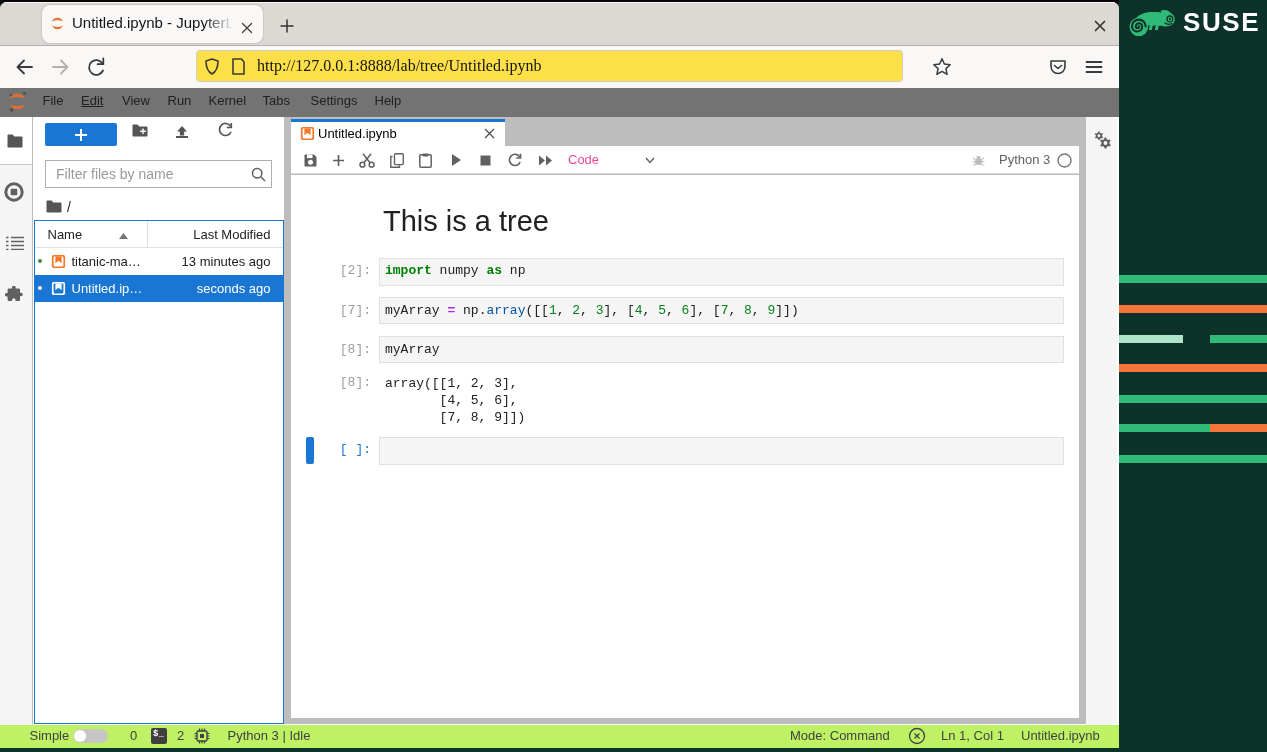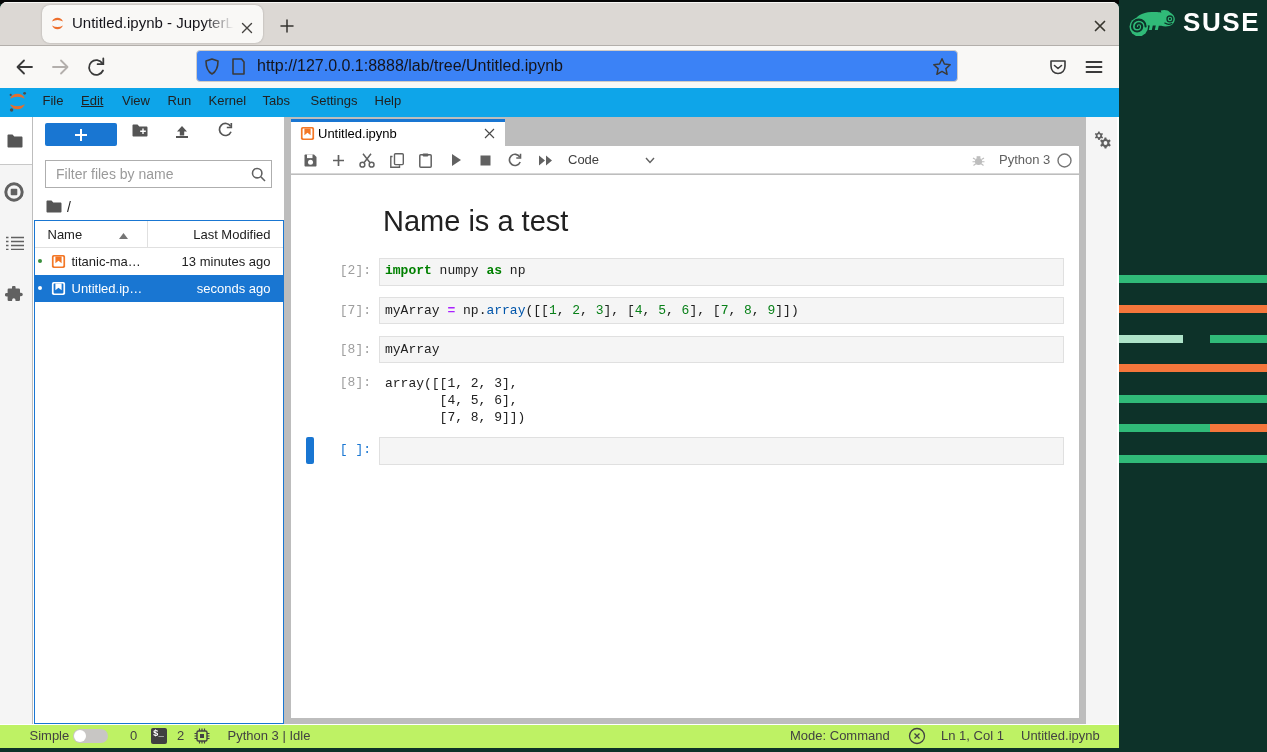--- a/index.html
+++ b/index.html
@@ -12,25 +12,25 @@
   .green { background:#30ba78; }
   .orange { background:#f4763b; }
   .mint { background:#aee4c9; }
   
   #win { position:absolute; left:0; top:2px; width:1119px; height:746px; background:#fff; border-radius:7px 7px 0 0; overflow:hidden; }
   #titlebar { position:absolute; left:0; top:0; width:1119px; height:42.5px; background:#dcd8d4; border-top:1px solid #f7f6f4; }
   #tab { position:absolute; left:42px; top:2.3px; width:221px; height:37.4px; background:#f9f8f6; border-radius:8px; box-shadow:0 0 2px rgba(0,0,0,.25); }
   #tabtitle { position:absolute; left:30px; top:9px; width:165px; height:19px; font-size:15px; color:#15141a; white-space:nowrap; overflow:hidden;
     -webkit-mask-image:linear-gradient(90deg,#000 80%,transparent 98%); mask-image:linear-gradient(90deg,#000 80%,transparent 98%); }
   #toolbar { position:absolute; left:0; top:42.5px; width:1119px; height:45.5px; background:#f9f8f6; border-top:1px solid #b3afab; border-bottom:1px solid #d4d0cc; }
-  #urlbar { position:absolute; left:196px; top:4.5px; width:762px; height:31.5px; background:#3b82f6; border:1px solid #d0ccc8; border-radius:4px; }
+  #urlbar { position:absolute; left:196px; top:4.5px; width:707px; height:31.5px; background:#fde047; border:1px solid #d0ccc8; border-radius:4px;font-family:Liberation Serif, serif; }
   #urltext { position:absolute; left:60px; top:5.5px; font-size:16px; color:#15141a; }
   
   #jlab { position:absolute; left:0; top:86px; width:1119px; height:660px; background:#fff; }
-  #menubar { position:absolute; left:0; top:0; width:1119px; height:29px; background:#0ea5e9; }
+  #menubar { position:absolute; left:0; top:0; width:1119px; height:29px; background:#737373; }
   .mitem { position:absolute; top:5px; font-size:13px; color:#212121; }
   #main { position:absolute; left:0; top:29px; width:1119px; height:607px; }
   #actbar { position:absolute; left:0; top:0; width:33px; height:607px; background:#f5f5f5; border-right:1px solid #bdbdbd; }
   #acttab { position:absolute; left:0; top:0; width:32px; height:48px; background:#fff; border-bottom:1px solid #c8c8c8; }
   #fbrowser { position:absolute; left:33px; top:0; width:251px; height:607px; background:#fff; }
   #dock { position:absolute; left:284px; top:0; width:802px; height:607px; background:#bdbdbd; }
   #rbar { position:absolute; left:1086px; top:0; width:31px; height:607px; background:#f5f5f5; }
   #nbtab { position:absolute; left:7px; top:2px; width:214px; height:26.5px; background:#fff; border-top:3px solid #1976d2; }
   #nbtoolbar { position:absolute; left:7px; top:28.5px; width:788px; height:28.5px; background:#fff; border-bottom:1px solid #d7d7d7; }
   #nbcontent { position:absolute; left:7px; top:57.5px; width:788px; height:543px; background:#fff; }
@@ -322,37 +322,37 @@
           </svg>
 
           <svg class="abs" style="left:217px; top:7.5px;" width="14" height="14" viewBox="0 0 14 14">
             <path d="M11.8 4 A5.6 5.6 0 1 0 12.2 9" fill="none" stroke="#616161" stroke-width="1.6"></path>
             <path d="M12.5 0.8 L12.5 5 L8.3 5" fill="none" stroke="#616161" stroke-width="1.6"></path>
           </svg>
 
           <svg class="abs" style="left:247px; top:9px;" width="15" height="11" viewBox="0 0 15 11">
             <path d="M1 0.5 L7 5.5 L1 10.5 Z M8 0.5 L14 5.5 L8 10.5 Z" fill="#616161"></path>
           </svg>
-          <div class="abs" style="left:277px; top:6.5px; font-size:13px; color:#404040;">Code</div>
+          <div class="abs" style="left:277px; top:6.5px; font-size:13px; color:#ec4899;">Code</div>
           <svg class="abs" style="left:354px; top:11px;" width="10" height="7" viewBox="0 0 10 7">
             <path d="M1 1 L5 5.5 L9 1" fill="none" stroke="#616161" stroke-width="1.4"></path>
           </svg>
 
           <svg class="abs" style="left:681px; top:8px;" width="13" height="13" viewBox="0 0 13 13">
             <circle cx="6.5" cy="7.5" r="3.6" fill="#bdbdbd"></circle>
             <rect x="4.6" y="2.2" width="3.8" height="2.4" fill="#bdbdbd"></rect>
             <path d="M1 4 L3.5 5.5 M12 4 L9.5 5.5 M0.5 7.8 H3 M12.5 7.8 H10 M1.5 11.5 L3.8 9.8 M11.5 11.5 L9.2 9.8" stroke="#bdbdbd" stroke-width="1.1"></path>
           </svg>
           <div class="abs" style="left:708px; top:6.5px; font-size:13px; color:#616161;">Python 3</div>
           <svg class="abs" style="left:766px; top:7px;" width="15" height="15" viewBox="0 0 15 15">
             <circle cx="7.5" cy="7.5" r="6.5" fill="none" stroke="#757575" stroke-width="1.4"></circle>
           </svg>
         </div>
         <div id="nbcontent">
-          <div class="abs" style="left:92px; top:30px; font-size:29px; color:#212121;">Name is a test</div>
+          <div class="abs" style="left:92px; top:30px; font-size:29px; color:#212121;">This is a tree</div>
 
           <div class="prompt" style="top:88.5px;">[2]:</div>
           <div class="cellbox" style="top:83px;"></div>
           <div class="code" style="top:88.5px;"><span class="kw">import</span> numpy <span class="kw">as</span> np</div>
 
           <div class="prompt" style="top:128px;">[7]:</div>
           <div class="cellbox" style="top:122.5px; height:27px;"></div>
           <div class="code" style="top:128px;">myArray <span class="op">=</span> np.<span class="prop">array</span>([[<span class="num">1</span>, <span class="num">2</span>, <span class="num">3</span>], [<span class="num">4</span>, <span class="num">5</span>, <span class="num">6</span>], [<span class="num">7</span>, <span class="num">8</span>, <span class="num">9</span>]])</div>
 
           <div class="prompt" style="top:167px;">[8]:</div>

